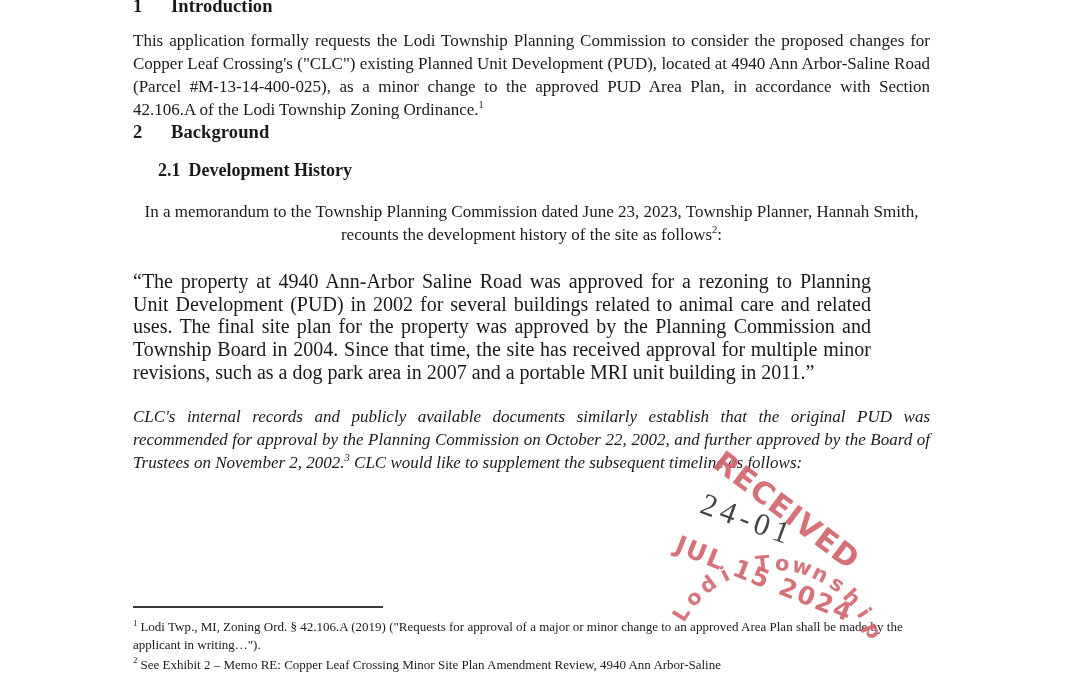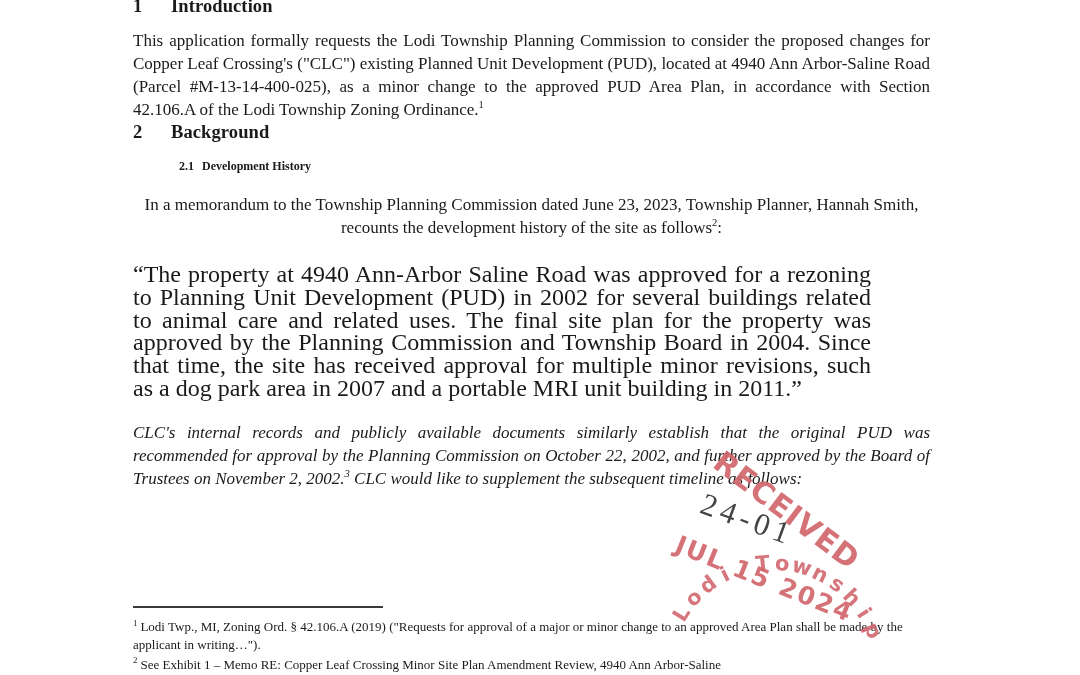--- a/index.html
+++ b/index.html
@@ -44,38 +44,38 @@
   
   .h1 {
     font-size: 18.5px;
     font-weight: bold;
     letter-spacing: .1px;
     line-height: 1.15;
     white-space: nowrap;
   }
   .h1 .num { display: inline-block; width: 38px; }
   .h2 {
-    font-size: 12px;
+    font-size: 18px;
     font-weight: bold;
     line-height: 1.15;
-    margin-left: 46px;
+    margin-left: 25px;
     white-space: nowrap;
   }
   .h2 .num { margin-right: 8px; }
   
   .para {
     font-size: 17px;
     line-height: 22.9px;
     text-align: justify;
     text-justify: inter-word;
     hyphens: none;
   }
   .para.ragged { text-align: center; }
   .quote {
-    font-size: 24px;
+    font-size: 20px;
     line-height: 22.9px;
     text-align: justify;
     margin-left: 59px;
     width: 738px;
   }
   sup {
     font-size: 62%;
     vertical-align: super;
     line-height: 0;
   }
@@ -205,21 +205,21 @@
 
   </div>
 
   <div class="fn-rule"></div>
 
   <div class="footnotes">
     <div class="footnote">
       <span class="marker">1</span><span>Lodi Twp., MI, Zoning Ord. § 42.106.A (2019) ("Requests for approval of a major or minor change to an approved Area Plan shall be made by the applicant in writing…").</span>
     </div>
     <div class="footnote fn-clip" style="height:16px;">
-      <span class="marker">2</span><span>See Exhibit 1 – Memo RE: Copper Leaf Crossing Minor Site Plan Amendment Review, 4940 Ann Arbor-Saline</span>
+      <span class="marker">2</span><span>See Exhibit 2 – Memo RE: Copper Leaf Crossing Minor Site Plan Amendment Review, 4940 Ann Arbor-Saline</span>
     </div>
   </div>
 
   <div id="stamp">
     <div class="stamp-ink" id="stamp-received">RECEIVED</div>
     <div id="stamp-handwritten">24-01</div>
     <div class="stamp-ink" id="stamp-date">JUL 15 2024</div>
     <div id="stamp-township">
         <span style="transform: rotate(-58deg) translate(-50%, -60px);">L</span>
         <span style="transform: rotate(-47.5deg) translate(-50%, -60px);">o</span>

